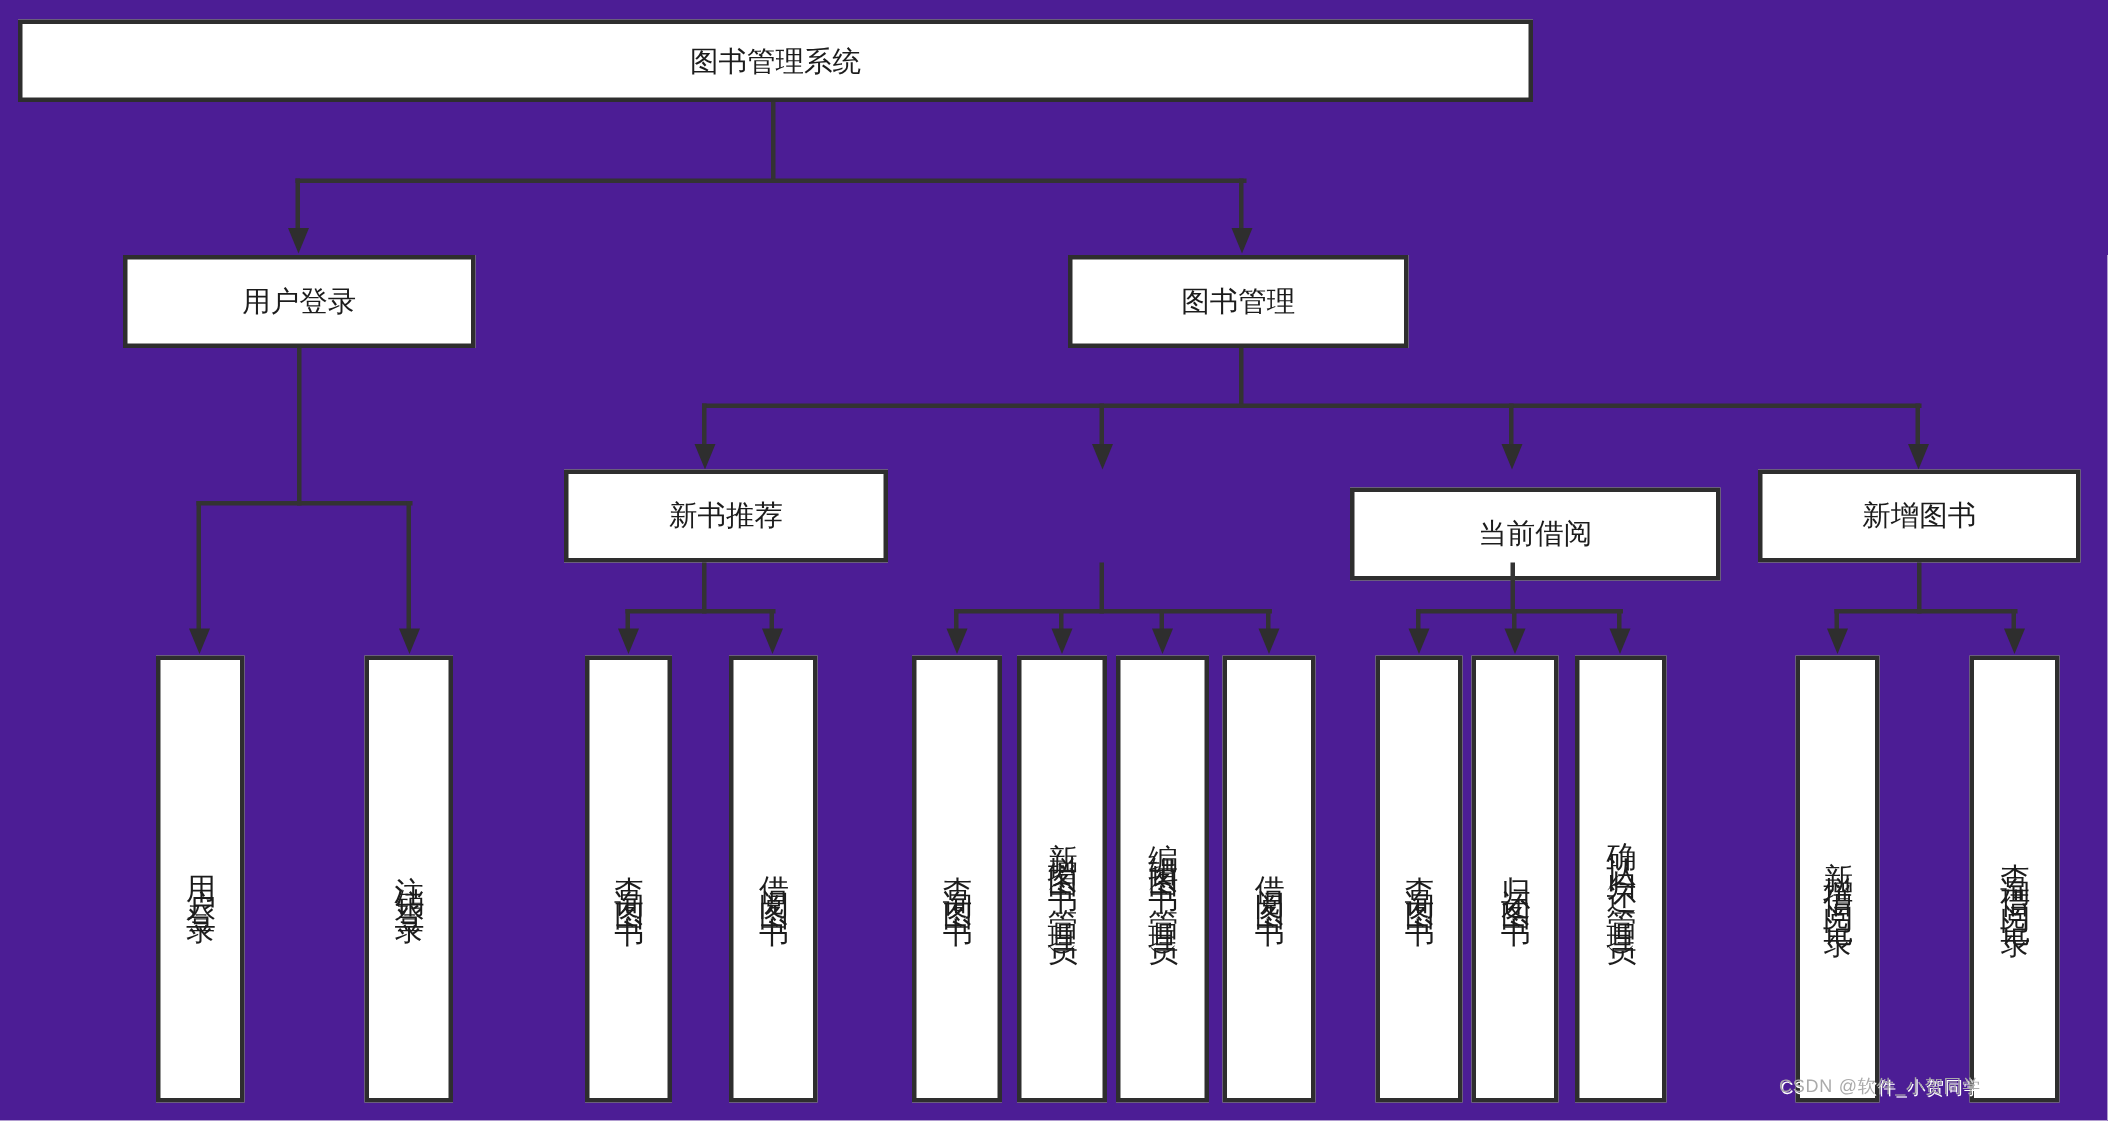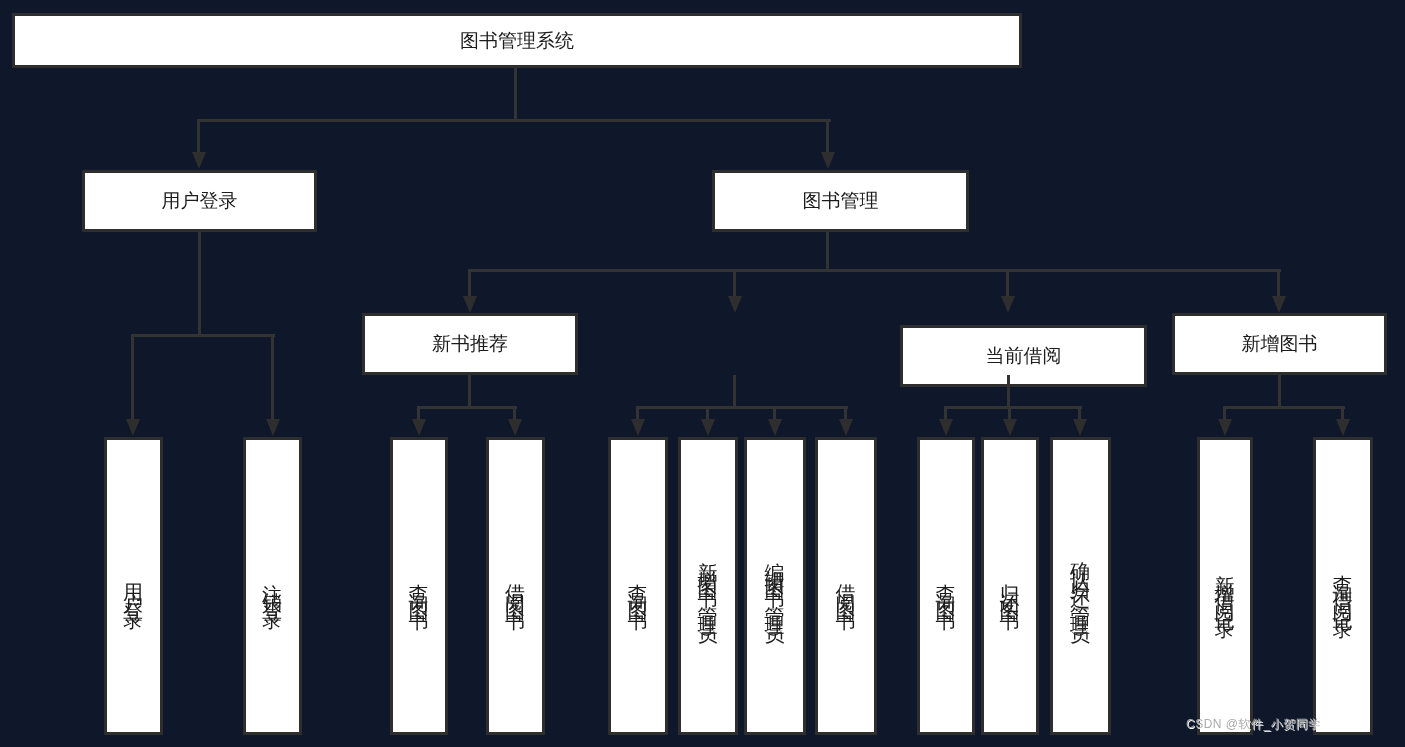--- a/index.html
+++ b/index.html
@@ -1,17 +1,17 @@
 <!DOCTYPE html>
 <html><head>
 <meta charset="utf-8">
 <style>
   html,body { margin:0; padding:0; background:#ffffff; }
   #stage {
-    position:relative; width:1405px; height:747px; background:#0f172a;
+    position:relative; width:1405px; height:747px; background:#4c1d95;
     font-family:"Liberation Sans","DejaVu Sans",sans-serif; overflow:hidden;
   }
   .box {
     position:absolute; box-sizing:border-box;
     border:3px solid #2e2e2e; background:#ffffff;
     display:flex; align-items:center; justify-content:center;
     font-size:19px; color:#1c1c1c; white-space:nowrap;
   }
   .leaf { top:437px; height:298px; }
   .vtext {
@@ -45,21 +45,21 @@
   <div class="vline" style="left:514px; top:68px;  height:53px;"></div>
   <div class="hline" style="left:197px; top:119px; width:634px;"></div>
   <div class="vline" style="left:197px; top:119px; height:34px;"></div>
   <div class="arrow" style="left:192px; top:152px;"></div>
   <div class="vline" style="left:826px; top:119px; height:34px;"></div>
   <div class="arrow" style="left:821px; top:152px;"></div>
 
   <div class="box" style="left:82px; top:170px; width:235px; height:62px;">
     <span>用户登录</span>
   </div>
-  <div class="box" style="left:712px; top:170px; width:257px; height:62px;">
+  <div class="box" style="left:712px; top:170px; width:227px; height:62px;">
     <span>图书管理</span>
   </div>
 
   <div class="vline" style="left:198px; top:232px; height:105px;"></div>
   <div class="hline" style="left:131px; top:334px; width:144px;"></div>
   <div class="vline" style="left:131px; top:334px; height:86px;"></div>
   <div class="arrow" style="left:126px; top:419px;"></div>
   <div class="vline" style="left:271px; top:334px; height:86px;"></div>
   <div class="arrow" style="left:266px; top:419px;"></div>
 
@@ -67,21 +67,21 @@
   <div class="hline" style="left:468px;  top:269px; width:813px;"></div>
   <div class="vline" style="left:468px;  top:269px; height:28px;"></div>
   <div class="arrow" style="left:463px;  top:296px;"></div>
   <div class="vline" style="left:733px;  top:269px; height:28px;"></div>
   <div class="arrow" style="left:728px;  top:296px;"></div>
   <div class="vline" style="left:1006px; top:269px; height:28px;"></div>
   <div class="arrow" style="left:1001px; top:296px;"></div>
   <div class="vline" style="left:1277px; top:269px; height:28px;"></div>
   <div class="arrow" style="left:1272px; top:296px;"></div>
 
-  <div class="box" style="left:362px; top:313px; width:216px; height:62px;">
+  <div class="box" style="left:376px; top:313px; width:216px; height:62px;">
     <span>新书推荐</span>
   </div>
   <div class="box" style="left:900px; top:313px; width:247px; height:62px;margin-top:12px;">
     <span>当前借阅</span>
   </div>
   <div class="box" style="left:1172px; top:313px; width:215px; height:62px;">
     <span>新增图书</span>
   </div>
 
   <div class="vline" style="left:468px; top:375px; height:34px;"></div>

